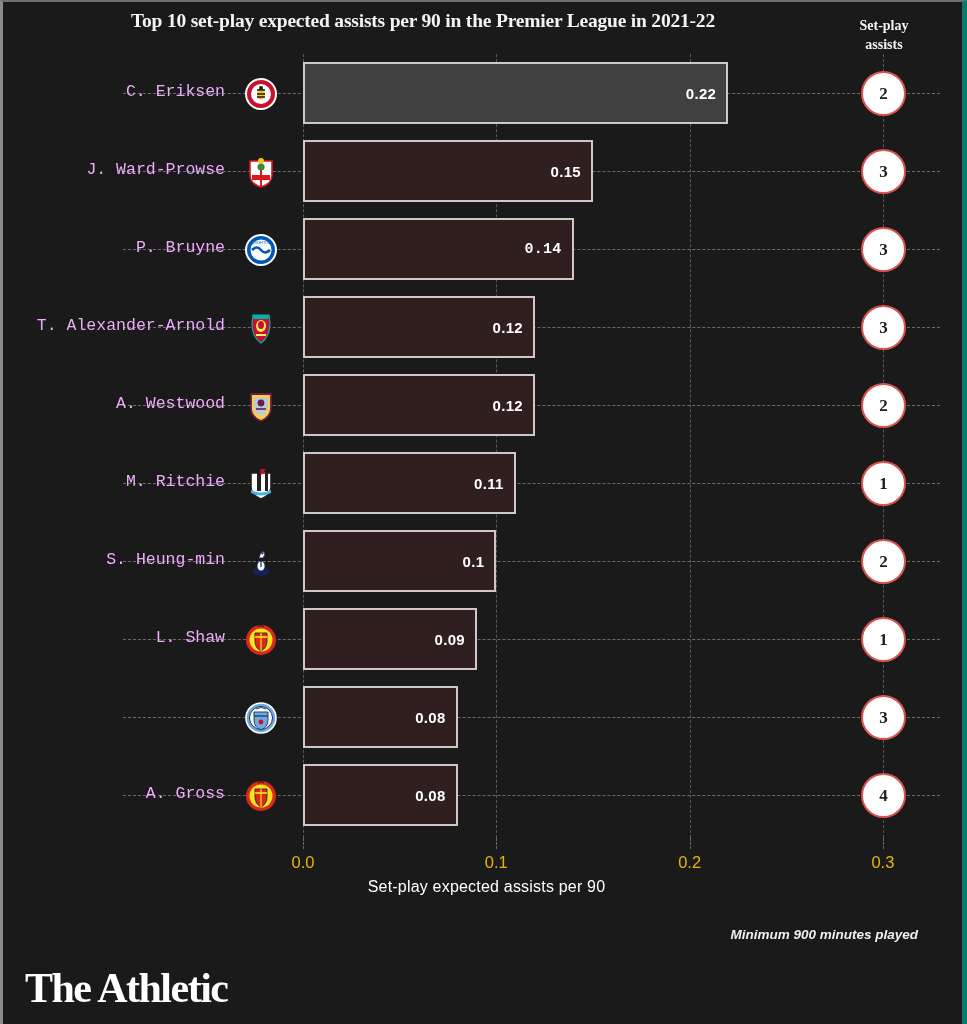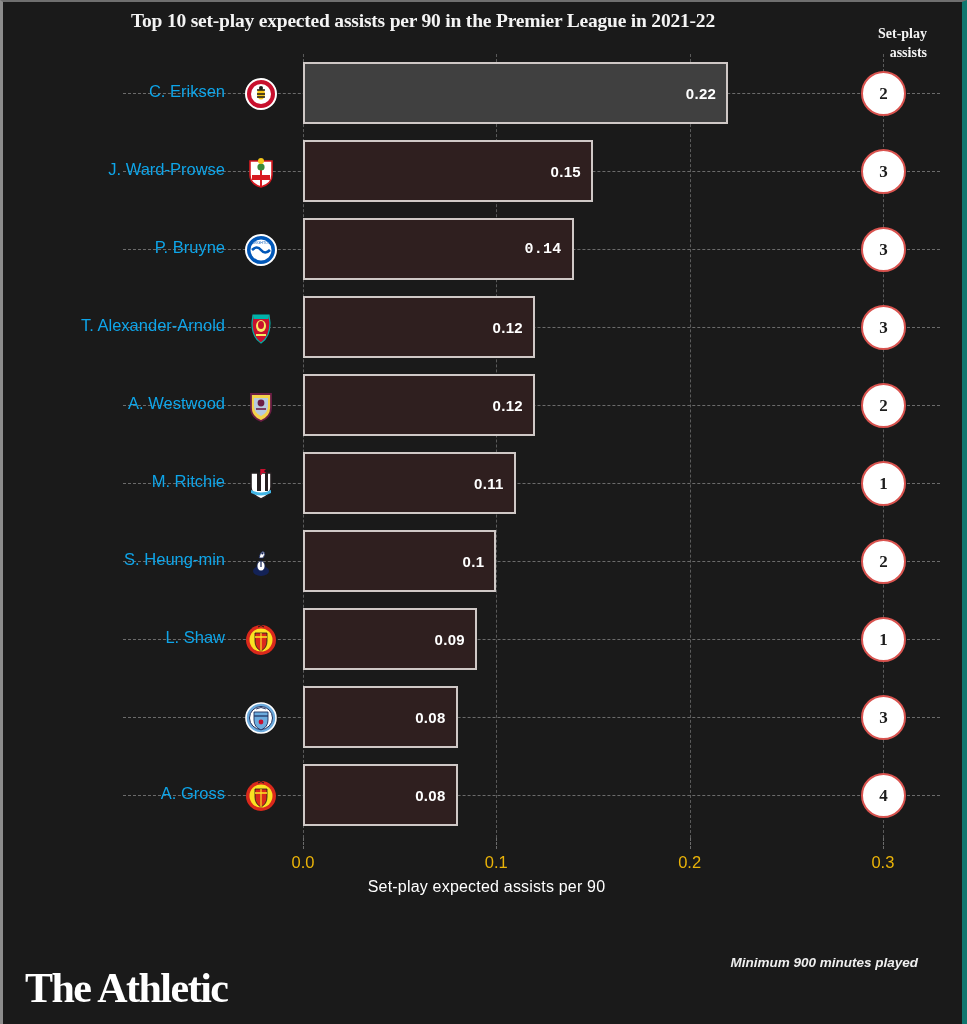--- a/index.html
+++ b/index.html
@@ -24,27 +24,26 @@
     position:absolute; left:0; top:8px; width:840px;
     text-align:center;
     font-family:"Liberation Serif", serif;
     font-weight:bold;
     font-size:19.5px;
     letter-spacing:-0.2px;
     color:#f4f4f4;
   }
   #assists-header{
     position:absolute; left:838px; top:14px; width:86px;
-    text-align:right;
+    text-align:center;
     font-family:"Liberation Serif", serif;
     font-weight:bold;
     font-size:14px;
     line-height:19px;
     color:#f4f4f4;
-    margin-top:8px;
   }
 
   
   #plot{
     position:absolute;
     left:0; top:52px;
     width:967px; height:784px;
   }
   .gridline{
     position:absolute;
@@ -61,22 +60,23 @@
     left:120px; right:30px;
     top:39px; height:0;
     border-top:1px dashed #6b6b6b;
   }
   .player-name{
     position:absolute;
     left:0; width:222px;
     top:28px;
     text-align:right;
     font-size:16.5px;
-    color:#0ea5e9;
+    color:#f0abfc;
     white-space:nowrap;
+    font-family:Liberation Mono, monospace;
   }
   .badge{
     position:absolute;
     left:241px; top:23px;
     width:34px; height:34px;
   }
   .bar{
     position:absolute;
     top:8px; height:62px;
     left:300px;
@@ -130,21 +130,21 @@
   #axis-title{
     position:absolute;
     left:0; top:876px; width:967px;
     text-align:center;
     font-size:16px;
     color:#ffffff;
     letter-spacing:0.2px;
   }
   #footnote{
     position:absolute;
-    right:44px; top:953px;
+    right:44px; top:925px;
     font-size:13.5px;
     font-style:italic;
     font-weight:bold;
     color:#efefef;
   }
   #brand{
     position:absolute;
     left:22px; top:962px;
     font-family:"Liberation Serif", serif;
     font-weight:bold;

